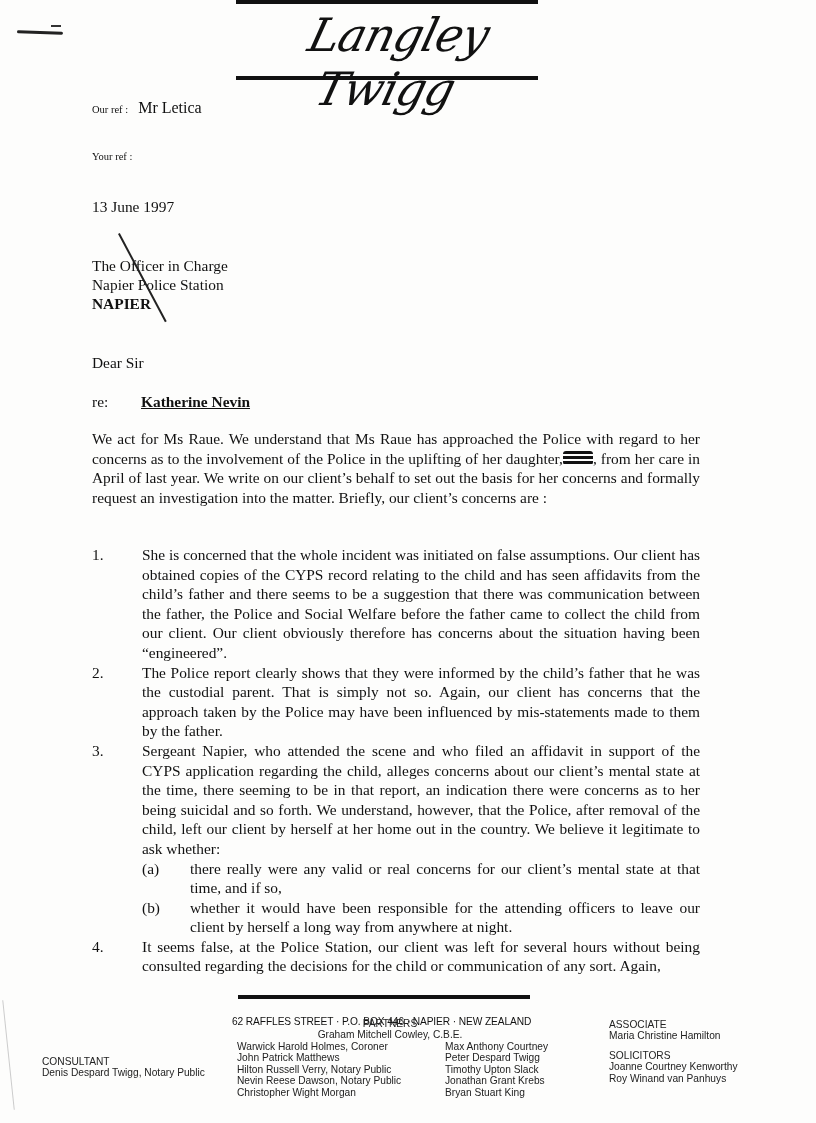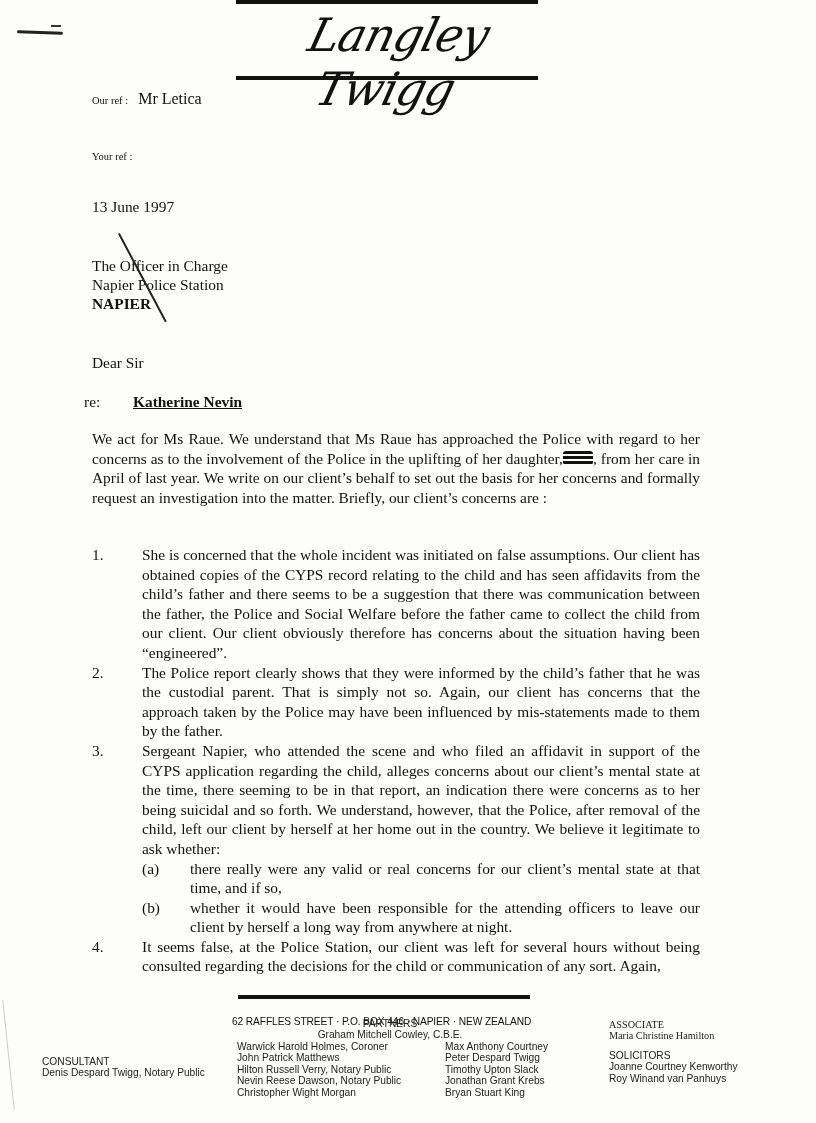--- a/index.html
+++ b/index.html
@@ -55,41 +55,41 @@
   </style>
 </head>
 <body>
 
 <div class="abs rule-top"></div>
 <div class="abs logo">Langley Twigg</div>
 <div class="abs rule-logo"></div>
 <div class="abs hand-mark"></div>
 <div class="abs hand-mark2"></div>
 
-<div class="abs" style="left:92px; top:90px;">
+<div class="abs" style="left:92px; top:99px;">
   <span class="ref-label">Our ref :</span>
   <span class="ref-value" style="margin-left:6px;">Mr Letica</span>
 </div>
 <div class="abs" style="left:92px; top:146px;">
   <span class="ref-label">Your ref :</span>
   <span class="ref-value"></span>
 </div>
 
 <div class="abs body-text" style="left:92px; top:197px;">13 June 1997</div>
 
 <div class="abs body-text" style="left:92px; top:256px; line-height:19px;">
   <div>The Officer in Charge</div>
   <div>Napier Police Station</div>
   <div style="font-weight:bold;">NAPIER</div>
 </div>
 <div class="abs slash"></div>
 
 <div class="abs body-text" style="left:92px; top:353px;">Dear Sir</div>
 
-<div class="abs body-text" style="left:84px; top:392px;text-align:right;">
+<div class="abs body-text" style="left:92px; top:392px;text-align:right;">
   <span>re:</span>
   <span style="position:absolute; left:49px; top:0; white-space:nowrap; font-weight:bold; text-decoration:underline;">Katherine Nevin</span>
 </div>
 
 <div class="abs para" style="top:429px;">
   <span>We act for Ms Raue.  We understand that Ms Raue has approached the Police with regard to her concerns as to the involvement of the Police in the uplifting of her daughter,</span><span class="redact" title=""></span><span>, from her care in April of last year.  We write on our client’s behalf to set out the basis for her concerns and formally request an investigation into the matter.  Briefly, our client’s concerns are :</span>
 </div>
 
 <div class="abs list" style="top:545px;">
   <div class="li">
@@ -140,21 +140,21 @@
   <div>Christopher Wight Morgan</div>
 </div>
 <div class="abs foot" style="left:445px; top:1041px;">
   <div>Max Anthony Courtney</div>
   <div>Peter Despard Twigg</div>
   <div>Timothy Upton Slack</div>
   <div>Jonathan Grant Krebs</div>
   <div>Bryan Stuart King</div>
 </div>
 
-<div class="abs foot" style="left:609px; top:1019px;font-family:Liberation Serif, serif;">
+<div class="abs foot" style="left:609px; top:1019px;">
   <div>ASSOCIATE</div>
   <div>Maria Christine Hamilton</div>
 </div>
 <div class="abs foot" style="left:609px; top:1050px;">
   <div>SOLICITORS</div>
   <div>Joanne Courtney Kenworthy</div>
   <div>Roy Winand van Panhuys</div>
 </div>
 
 <div class="abs edge-mark"></div>

